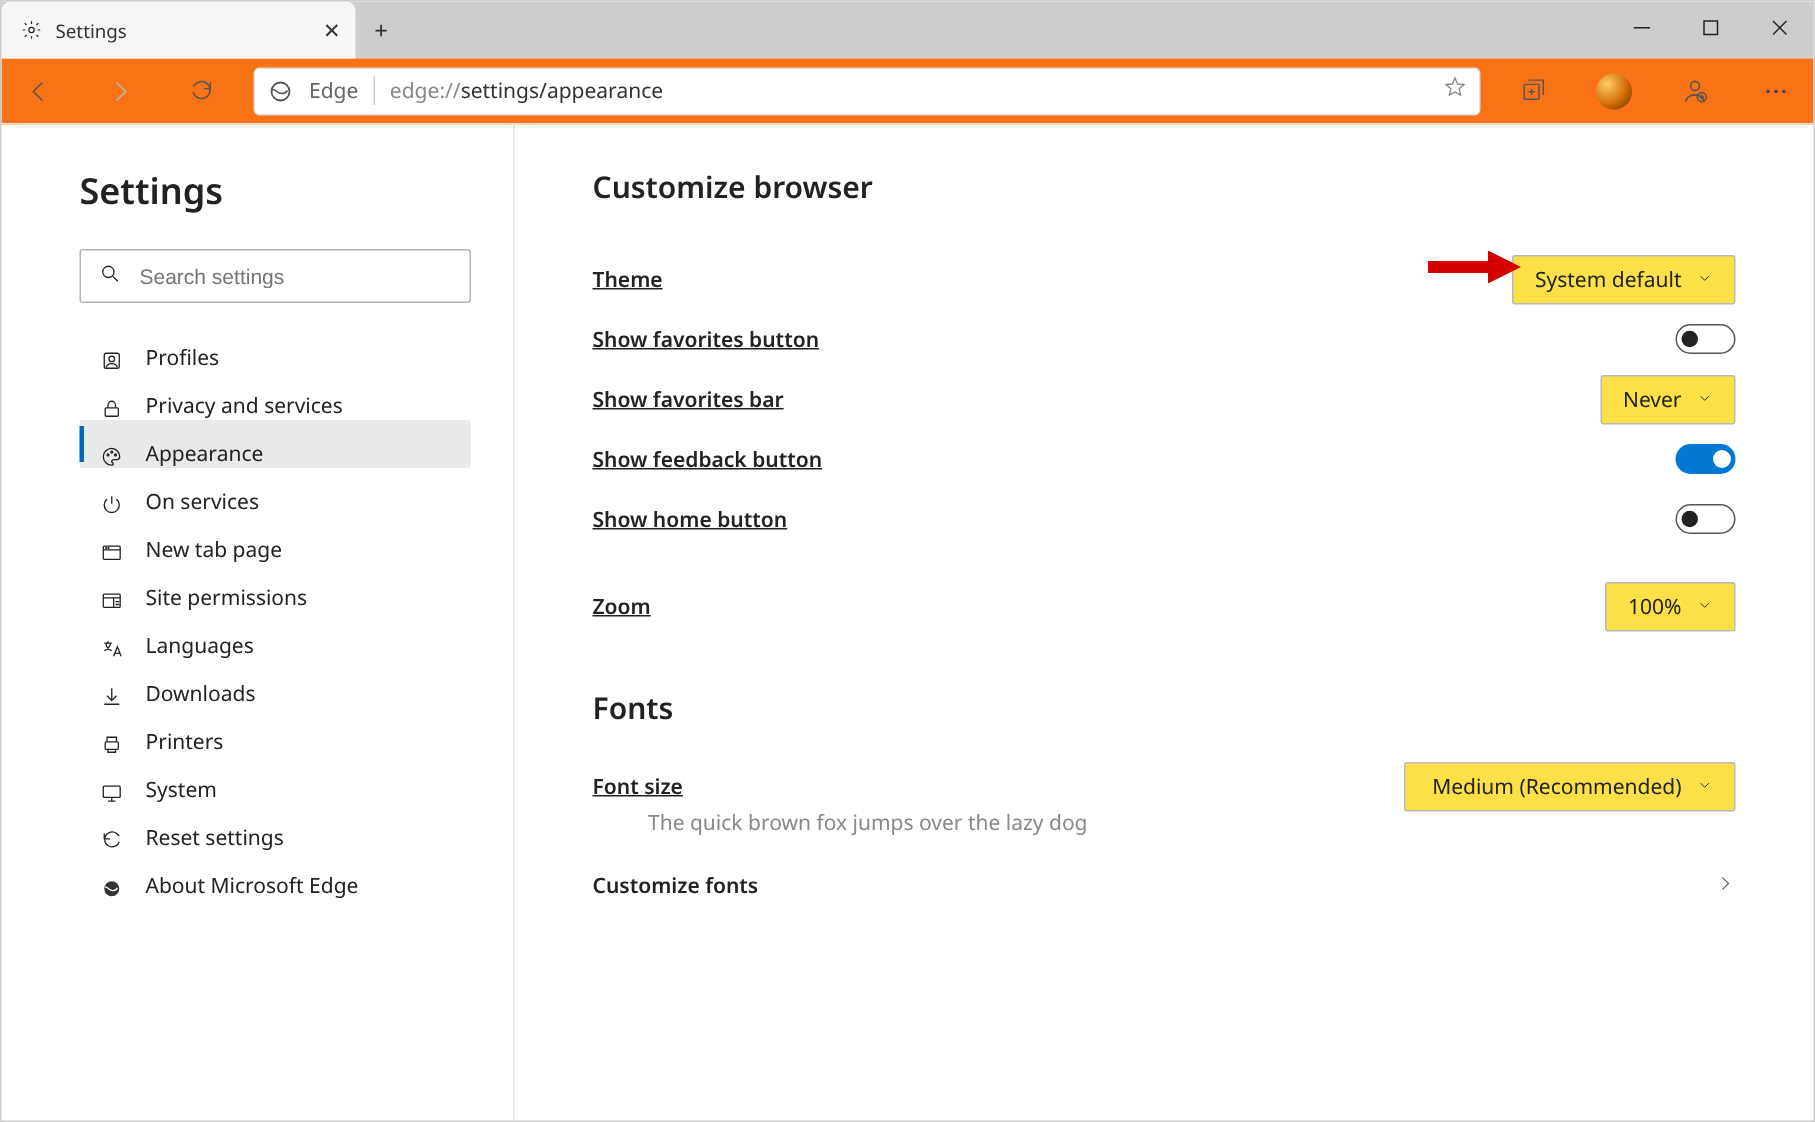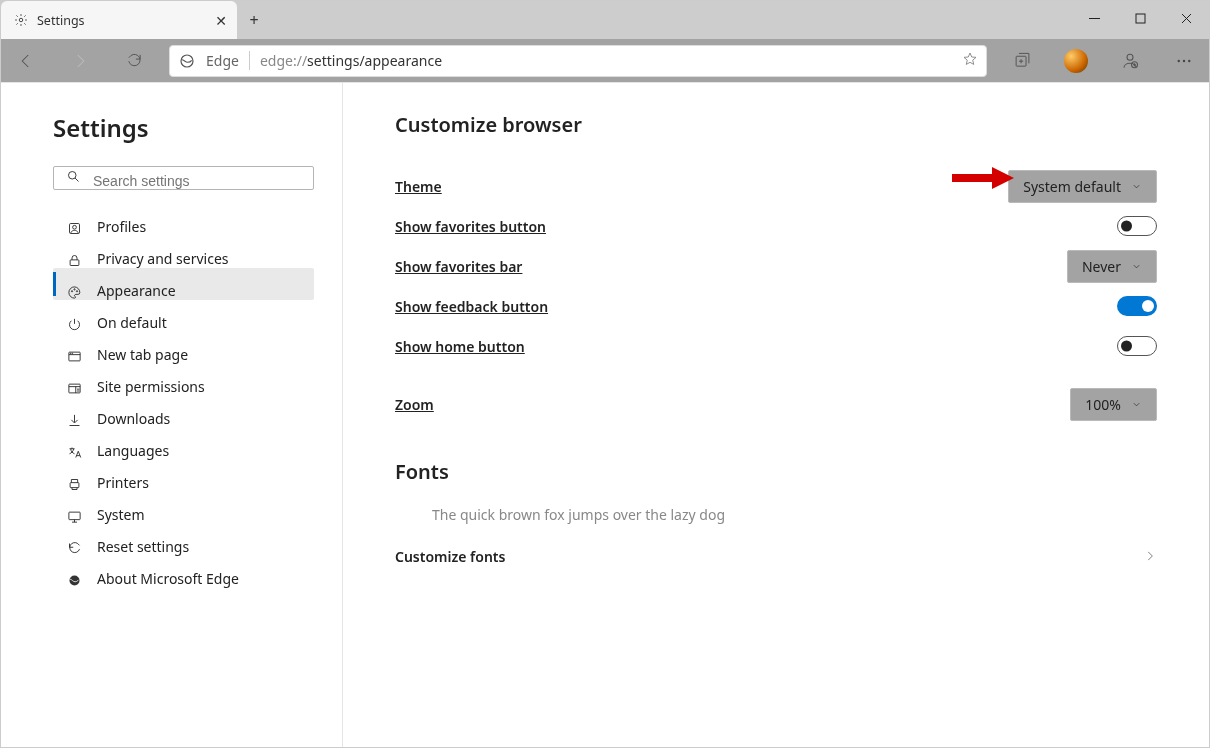--- a/index.html
+++ b/index.html
@@ -19,21 +19,21 @@
   padding: 0 10px 0 12px; width: 236px; gap: 8px; margin-top: 0;
 }
 .tab .ticon { width: 16px; height: 16px; display: flex; align-items: center; justify-content: center; }
 .tab .close { margin-left: auto; font-size: 14px; color: #333; }
 .tab-title { font-size: 12.5px; color: #333; }
 .newtab { width: 34px; display: flex; align-items: center; justify-content: center; height: 38px; }
 .newtab-plus { font-size: 16px; color: #333; }
 .winctrl { margin-left: auto; display: flex; }
 .winbtn { width: 46px; height: 34px; display: flex; align-items: center; justify-content: center; color: #222; }
 .addressbar {
-  height: 44px; background: #a3a3a3;
+  height: 44px; background: #f97316;
   display: flex; align-items: center; padding: 0 6px; gap: 16px;
   border-bottom: 1px solid #e5e5e5;
 }
 .iconbtn { width: 38px; height: 36px; display: flex; align-items: center; justify-content: center; color: #555; }
 .iconbtn.disabled { color: #bbb; }
 .urlbox {
   flex: 1; height: 32px; background: #fff; border: 1px solid #ddd; border-radius: 4px;
   display: flex; align-items: center; padding: 0 8px; gap: 10px; font-size: 14px;
 }
 .urlbox .edge-ico { width: 18px; height: 18px; display:flex; align-items:center; justify-content:center; }
@@ -42,22 +42,22 @@
 .url-text .dim { color: #888; }
 .favstar { margin-left: auto; color: #888; }
 .avatar {
   width: 24px; height: 24px; border-radius: 50%;
   background: radial-gradient(circle at 30% 30%, #ffcc66, #cc6600 60%, #553300);
 }
 .content { display: flex; height: calc(748px - 38px - 44px - 2px); }
 .sidebar { width: 342px; border-right: 1px solid #e5e5e5; padding: 28px 28px 0 52px; }
 .side-title { font-size: 24px; font-weight: 600; margin-bottom: 22px; }
 .searchbox {
-  display: flex; align-items: flex-end; border: 1px solid #b5b5b5; border-radius: 2px;
-  height: 24px; padding: 0 12px; gap: 12px; margin-bottom: 14px;
+  display: flex; align-items: center; border: 1px solid #b5b5b5; border-radius: 2px;
+  height: 36px; padding: 0 12px; gap: 12px; margin-bottom: 14px;
 }
 .searchbox input { border: none; outline: none; font-size: 14px; flex: 1; }
 .nav { list-style: none; }
 .nav-item {
   display: flex; align-items: flex-end; gap: 14px;
   height: 32px; padding: 0 12px; font-size: 14px; color: #222;
   border-radius: 2px; cursor: pointer;
 }
 .nav-item .nico { width: 18px; display: flex; align-items: center; justify-content: center; }
 .nav-item.active {
@@ -70,21 +70,21 @@
 .main { flex: 1; padding: 28px 52px 0 52px; overflow: auto; }
 .section-title { font-size: 20px; font-weight: 600; margin-bottom: 28px; }
 .section-title2 { font-size: 20px; font-weight: 600; margin: 34px 0 22px; }
 .row { display: flex; align-items: center; height: 40px; text-decoration: underline; }
 .row-label { font-size: 14px; font-weight: 600; }
 .row-sub { font-size: 14px; color: #888; margin-top: -2px; margin-bottom: 10px; margin-left: 37px; }
 .row .control { margin-left: auto; }
 .dropdown {
   display: inline-flex; align-items: flex-end; gap: 10px;
   border: 1px solid #b9b9b9; border-radius: 2px; padding: 6px 14px;
-  font-size: 14px; background: #a3a3a3; cursor: pointer;
+  font-size: 14px; background: #fde047; cursor: pointer;
 }
 .dropdown.wide { padding: 6px 14px 6px 18px; }
 .toggle {
   width: 40px; height: 20px; border-radius: 10px; position: relative; cursor: pointer;
 }
 .toggle.off {
   background: #fff; border: 1px solid #555;
 }
 .toggle.off::after {
   content: ""; position: absolute; left: 3px; top: 50%;
@@ -245,21 +245,21 @@
           </span>
         <span>Appearance</span>
       </li>
       <li class="nav-item">
         <span class="nico">
             <svg width="15" height="15" viewBox="0 0 24 24" class="icon-svg">
               <path d="M12 3v8"></path>
               <path d="M7 6a8 8 0 1 0 10 0"></path>
             </svg>
           </span>
-        <span>On default</span>
+        <span>On services</span>
       </li>
       <li class="nav-item">
         <span class="nico">
             <svg width="15" height="15" viewBox="0 0 24 24" class="icon-svg">
               <rect x="3" y="5" width="18" height="14" rx="1"></rect>
               <path d="M3 9h18"></path>
               <circle cx="6" cy="7" r="0.5"></circle>
               <circle cx="8.5" cy="7" r="0.5"></circle>
             </svg>
           </span>
@@ -271,35 +271,35 @@
               <rect x="3" y="5" width="18" height="14" rx="1"></rect>
               <path d="M3 9h18M14 9v10"></path>
               <path d="M16 13h4M16 16h4"></path>
             </svg>
           </span>
         <span>Site permissions</span>
       </li>
       <li class="nav-item">
         <span class="nico">
             <svg width="15" height="15" viewBox="0 0 24 24" class="icon-svg">
+              <path d="M4 6h8M8 4v2M6 6c0 4 3 7 6 8M11 6c-1 4-4 7-7 8"></path>
+              <path d="M14 20l4-10 4 10M15.5 17h5"></path>
+            </svg>
+          </span>
+        <span>Languages</span>
+      </li>
+      <li class="nav-item">
+        <span class="nico">
+            <svg width="15" height="15" viewBox="0 0 24 24" class="icon-svg">
               <path d="M12 3v12"></path>
               <path d="M7 11l5 5 5-5"></path>
               <path d="M4 20h16"></path>
             </svg>
           </span>
         <span>Downloads</span>
-      </li>
-      <li class="nav-item">
-        <span class="nico">
-            <svg width="15" height="15" viewBox="0 0 24 24" class="icon-svg">
-              <path d="M4 6h8M8 4v2M6 6c0 4 3 7 6 8M11 6c-1 4-4 7-7 8"></path>
-              <path d="M14 20l4-10 4 10M15.5 17h5"></path>
-            </svg>
-          </span>
-        <span>Languages</span>
       </li>
       <li class="nav-item">
         <span class="nico">
             <svg width="15" height="15" viewBox="0 0 24 24" class="icon-svg">
               <rect x="5" y="9" width="14" height="8" rx="1"></rect>
               <path d="M7 9V4h10v5M8 17v3h8v-3"></path>
             </svg>
           </span>
         <span>Printers</span>
       </li>
@@ -388,20 +388,31 @@
           <span>100%</span>
           <span><svg width="11" height="11" viewBox="0 0 24 24" class="icon-svg">
                 <path d="M6 9l6 6 6-6"></path>
               </svg></span>
         </div>
       </div>
     </div>
 
     <h2 class="section-title2">Fonts</h2>
 
+    <div class="row" style="height:34px">
+      <span class="row-label">Font size</span>
+      <div class="control">
+        <div class="dropdown wide">
+          <span>Medium (Recommended)</span>
+          <span><svg width="11" height="11" viewBox="0 0 24 24" class="icon-svg">
+                <path d="M6 9l6 6 6-6"></path>
+              </svg></span>
+        </div>
+      </div>
+    </div>
     <div class="row-sub">The quick brown fox jumps over the lazy dog</div>
 
     <div class="link-row">
       <span class="row-label">Customize fonts</span>
       <span class="chev" style="margin-left:auto">
         <svg width="14" height="14" viewBox="0 0 24 24" class="icon-svg">
             <path d="M9 5l7 7-7 7"></path>
           </svg>
       </span>
     </div>

